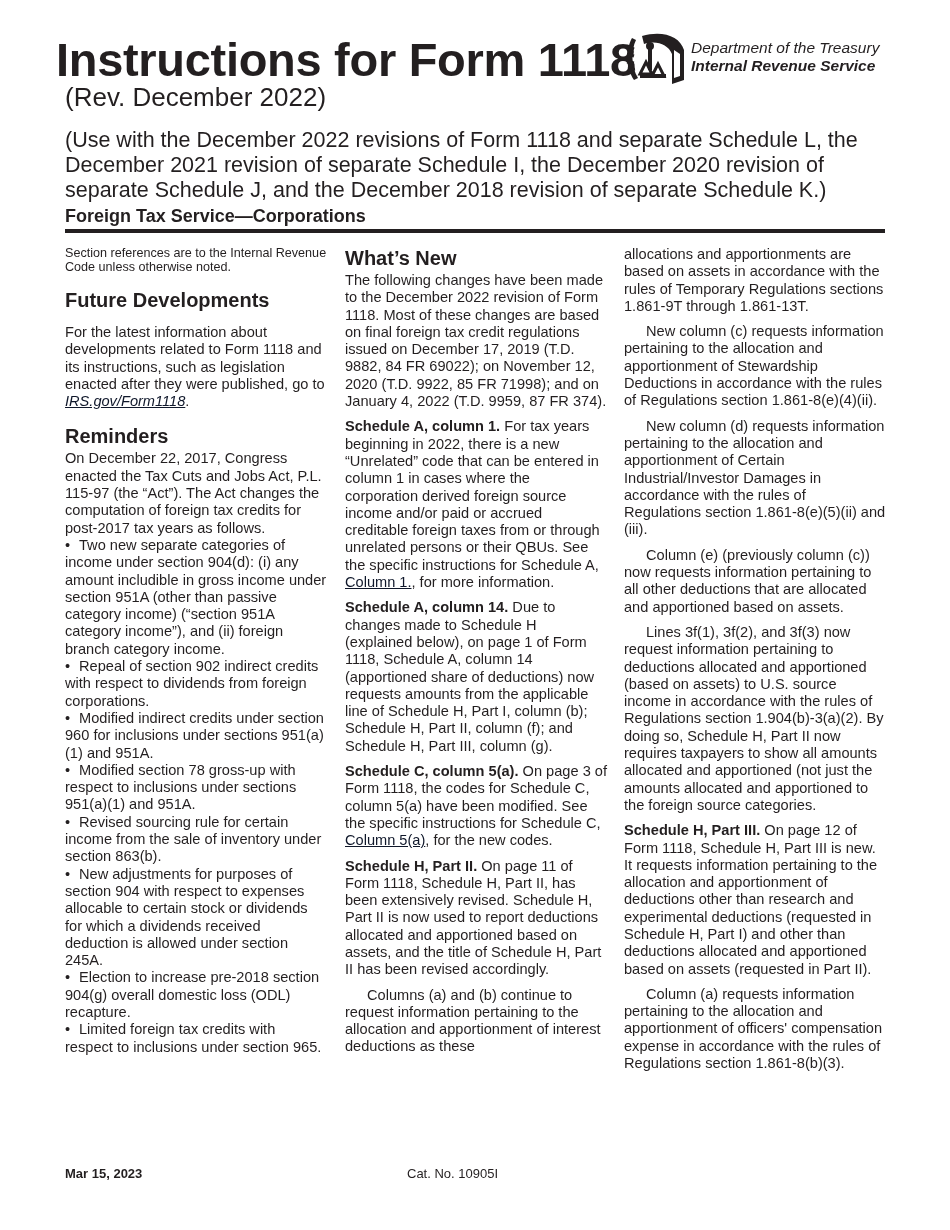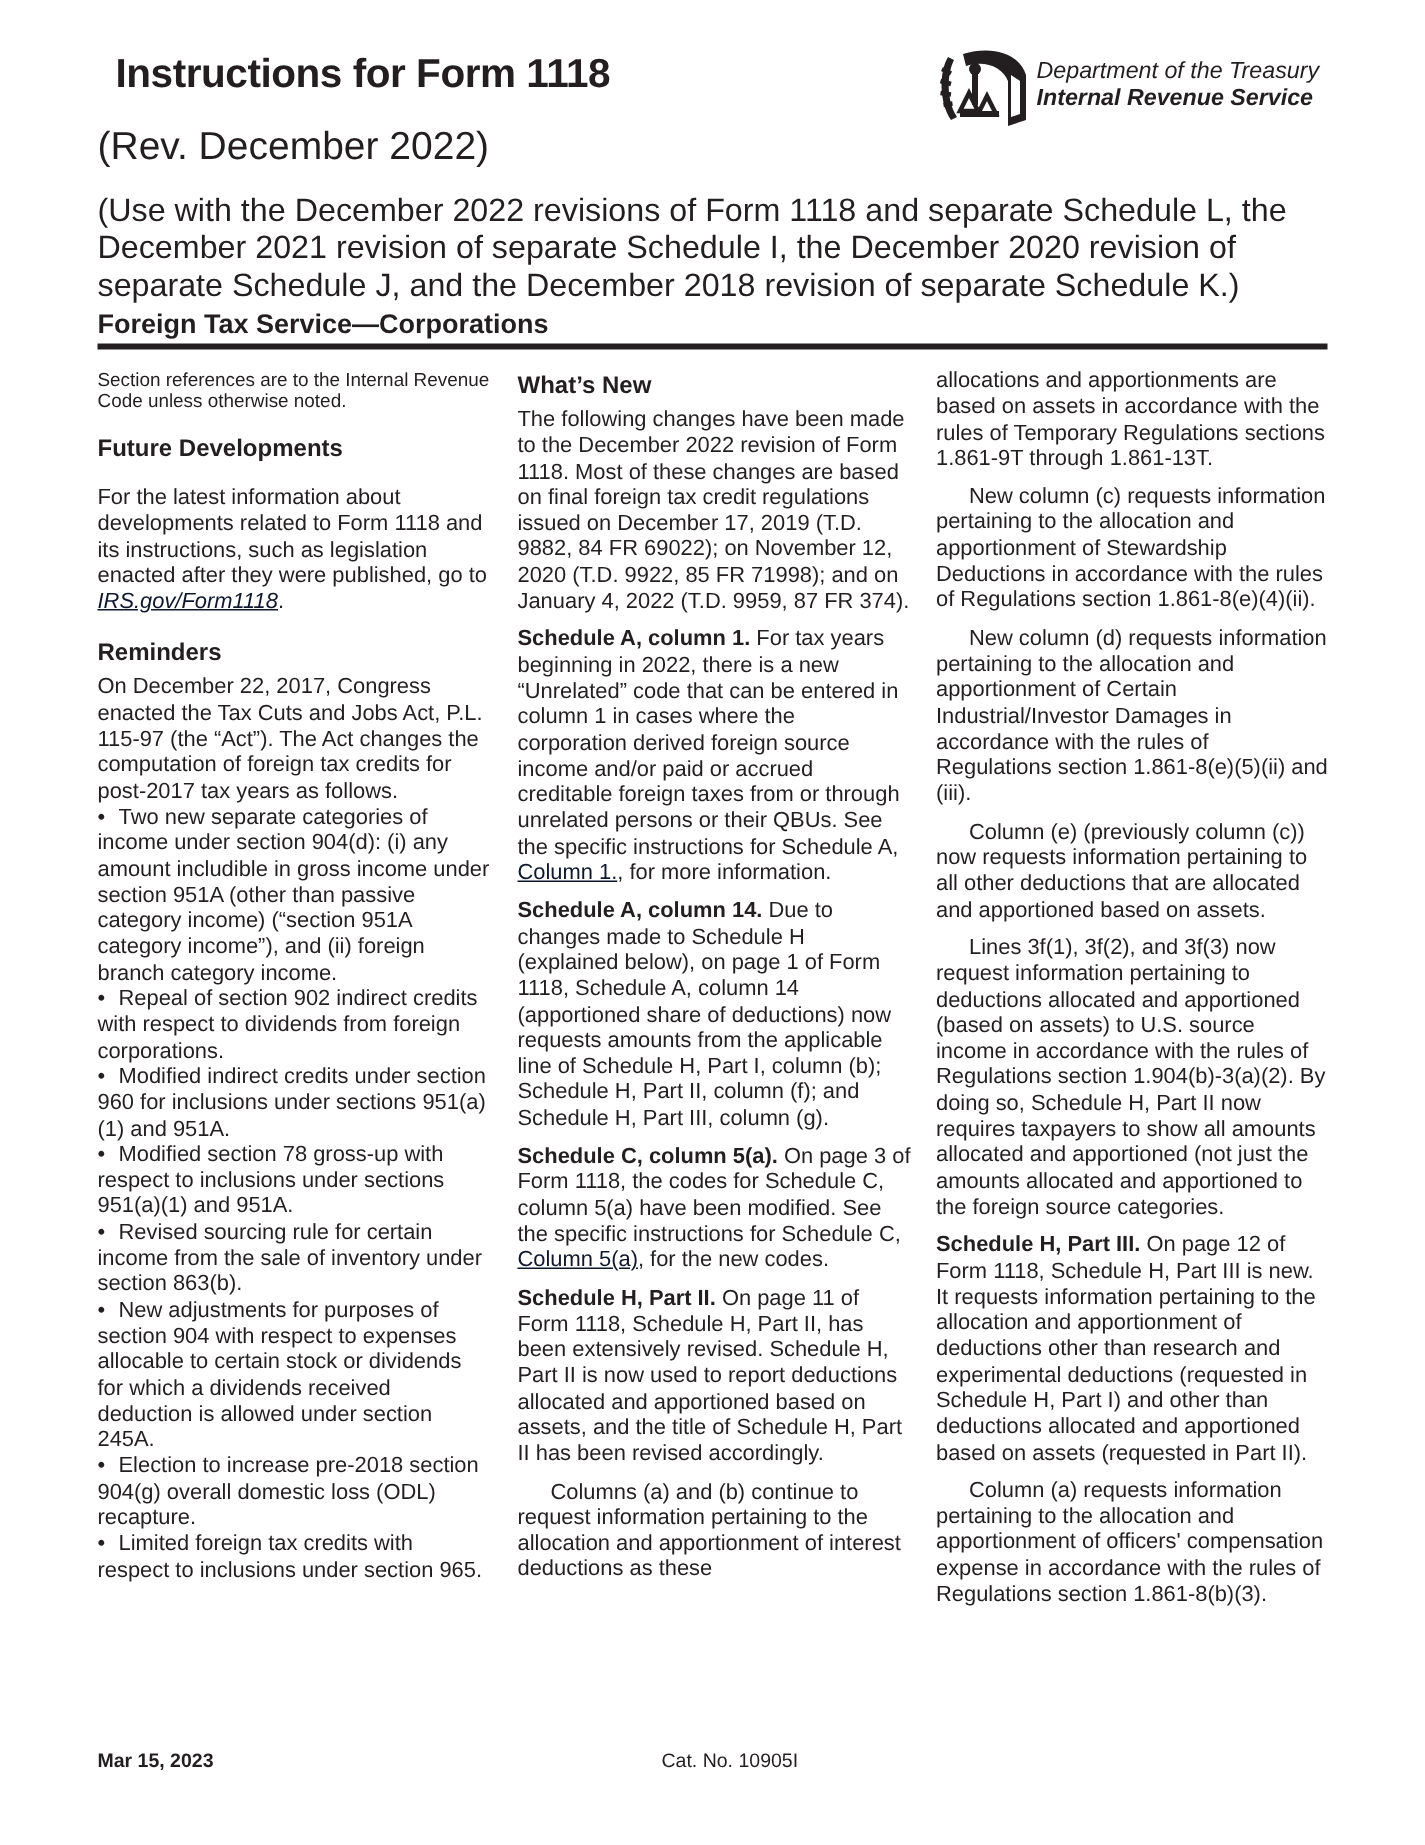--- a/index.html
+++ b/index.html
@@ -1,40 +1,40 @@
 <!DOCTYPE html>
 <html><head>
 <meta charset="utf-8">
 <style>
   html, body { margin: 0; padding: 0; background: #ffffff; }
   body { width: 950px; height: 1230px; position: relative; overflow: hidden; color: #231f20; font-family: "Liberation Sans", sans-serif; }
-  .title { position: absolute; left: 77px; top: 36px; font-size: 27px; font-weight: bold; letter-spacing: -0.3px; margin: 0; line-height: 1; }
+  .title { position: absolute; left: 56px; top: 36px; font-size: 47px; font-weight: bold; letter-spacing: -0.3px; margin: 0; line-height: 1; }
   .rev { position: absolute; left: 65px; top: 84px; font-size: 26px; line-height: 1; }
   .use-with { position: absolute; left: 65px; top: 128px; width: 830px; font-size: 21.5px; line-height: 25px; }
   .subtitle { position: absolute; left: 65px; top: 207px; font-size: 18px; font-weight: bold; line-height: 1; }
   .rule { position: absolute; left: 65px; top: 229px; width: 820px; height: 4px; background: #231f20; }
   .logo { position: absolute; left: 622px; top: 30px; width: 64px; height: 56px; }
   .agency { position: absolute; left: 691px; top: 39px; font-size: 15.5px; line-height: 18px; font-style: italic; }
   .agency .b { font-weight: bold; }
   .col { position: absolute; top: 246px; font-size: 14.6px; line-height: 17.3px; }
   .col p { margin: 0 0 8px 0; }
   .c1 { left: 65px; width: 262px; }
   .c2 { left: 345px; width: 262px; }
   .c3 { left: 624px; width: 262px; }
   .small { font-size: 12.6px; line-height: 14px; margin-bottom: 14px !important; }
-  h2 { font-size: 16px; font-weight: bold; margin: 0 0 12px 0; line-height: 24px; }
+  h2 { font-size: 20px; font-weight: bold; margin: 0 0 12px 0; line-height: 24px; }
   h2.tight { margin-bottom: 2px; }
   .bullet { margin: 0 !important; }
   .bullet .dot { display: inline-block; width: 14px; }
   .indent { text-indent: 22px; }
   .lead { font-weight: bold; }
   a { color: #0f172a; text-decoration: underline; }
   a.it { font-style: italic; }
   .footer-date { position: absolute; left: 65px; top: 1166px; font-size: 13px; font-weight: bold; }
-  .footer-cat { position: absolute; left: 441px; top: 1166px; font-size: 13px; }
+  .footer-cat { position: absolute; left: 407px; top: 1166px; font-size: 13px; }
 </style>
 </head>
 <body>
 
 <h1 class="title">Instructions for Form 1118</h1>
 <div class="rev">(Rev. December 2022)</div>
 <div class="use-with">(Use with the December 2022 revisions of Form 1118 and separate Schedule L, the December 2021 revision of separate Schedule I, the December 2020 revision of separate Schedule J, and the December 2018 revision of separate Schedule K.)</div>
 <div class="subtitle">Foreign Tax Service—Corporations</div>
 <div class="rule"></div>
 

